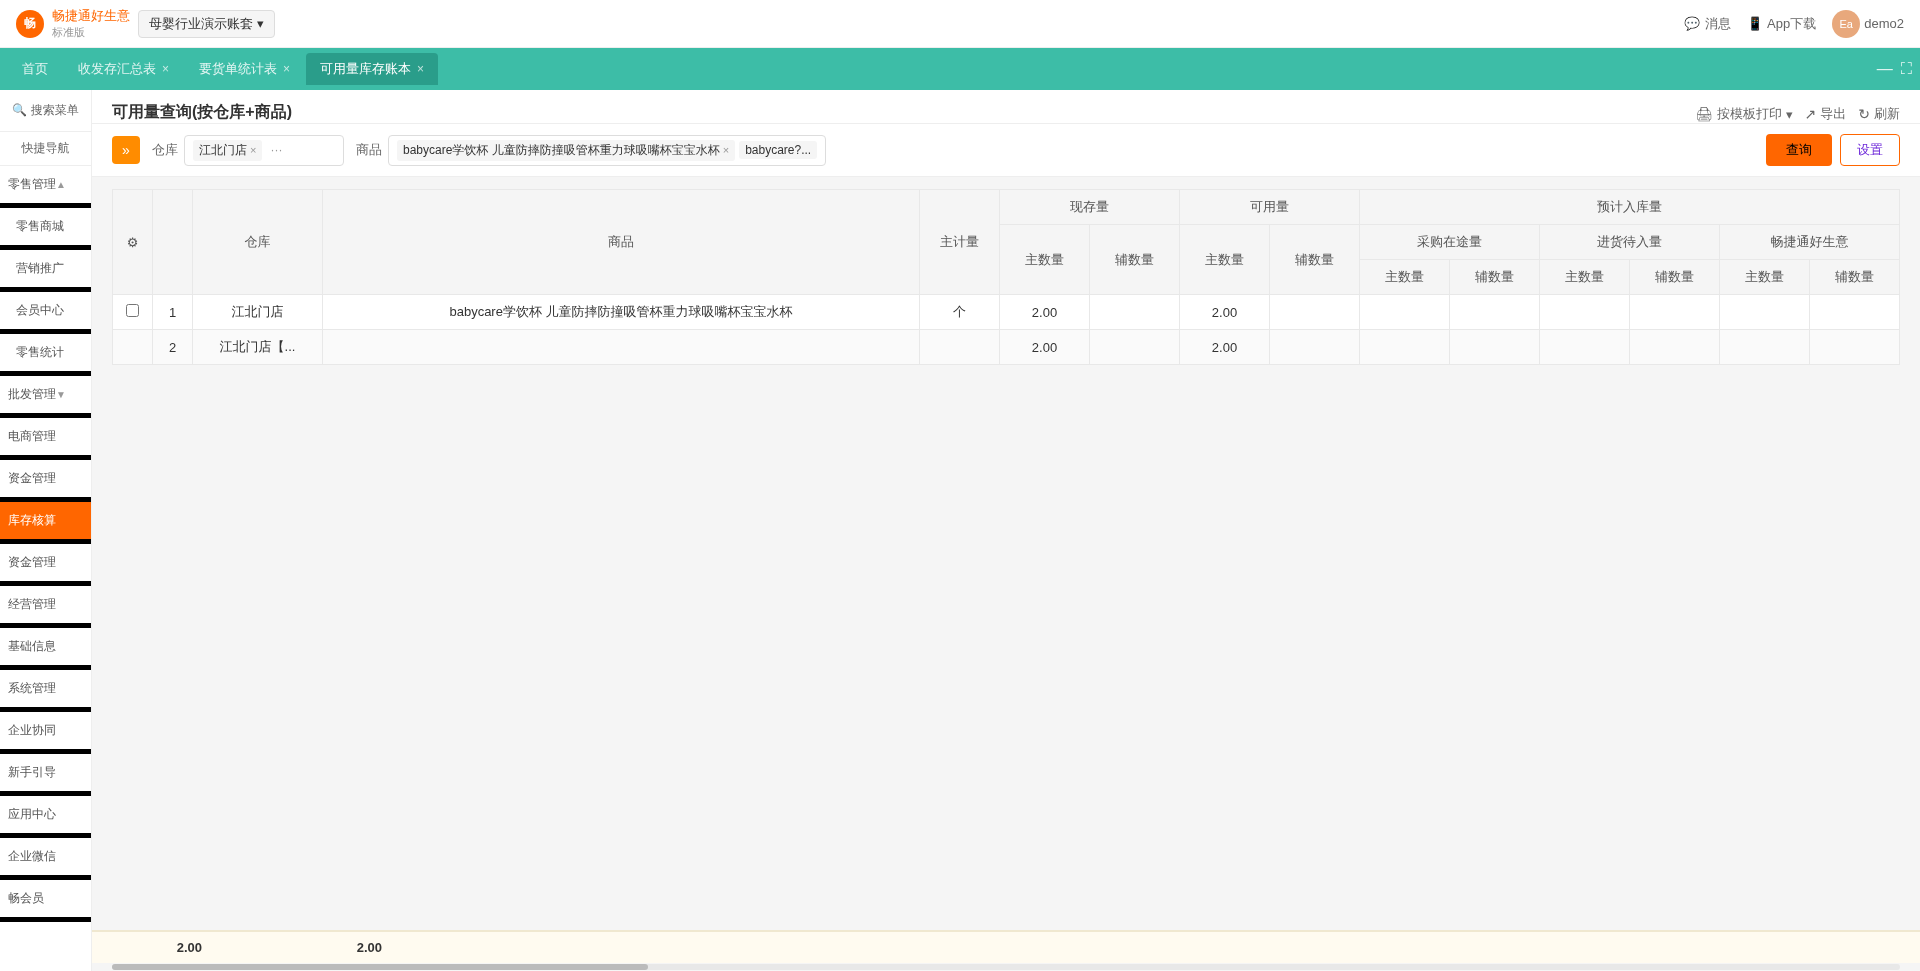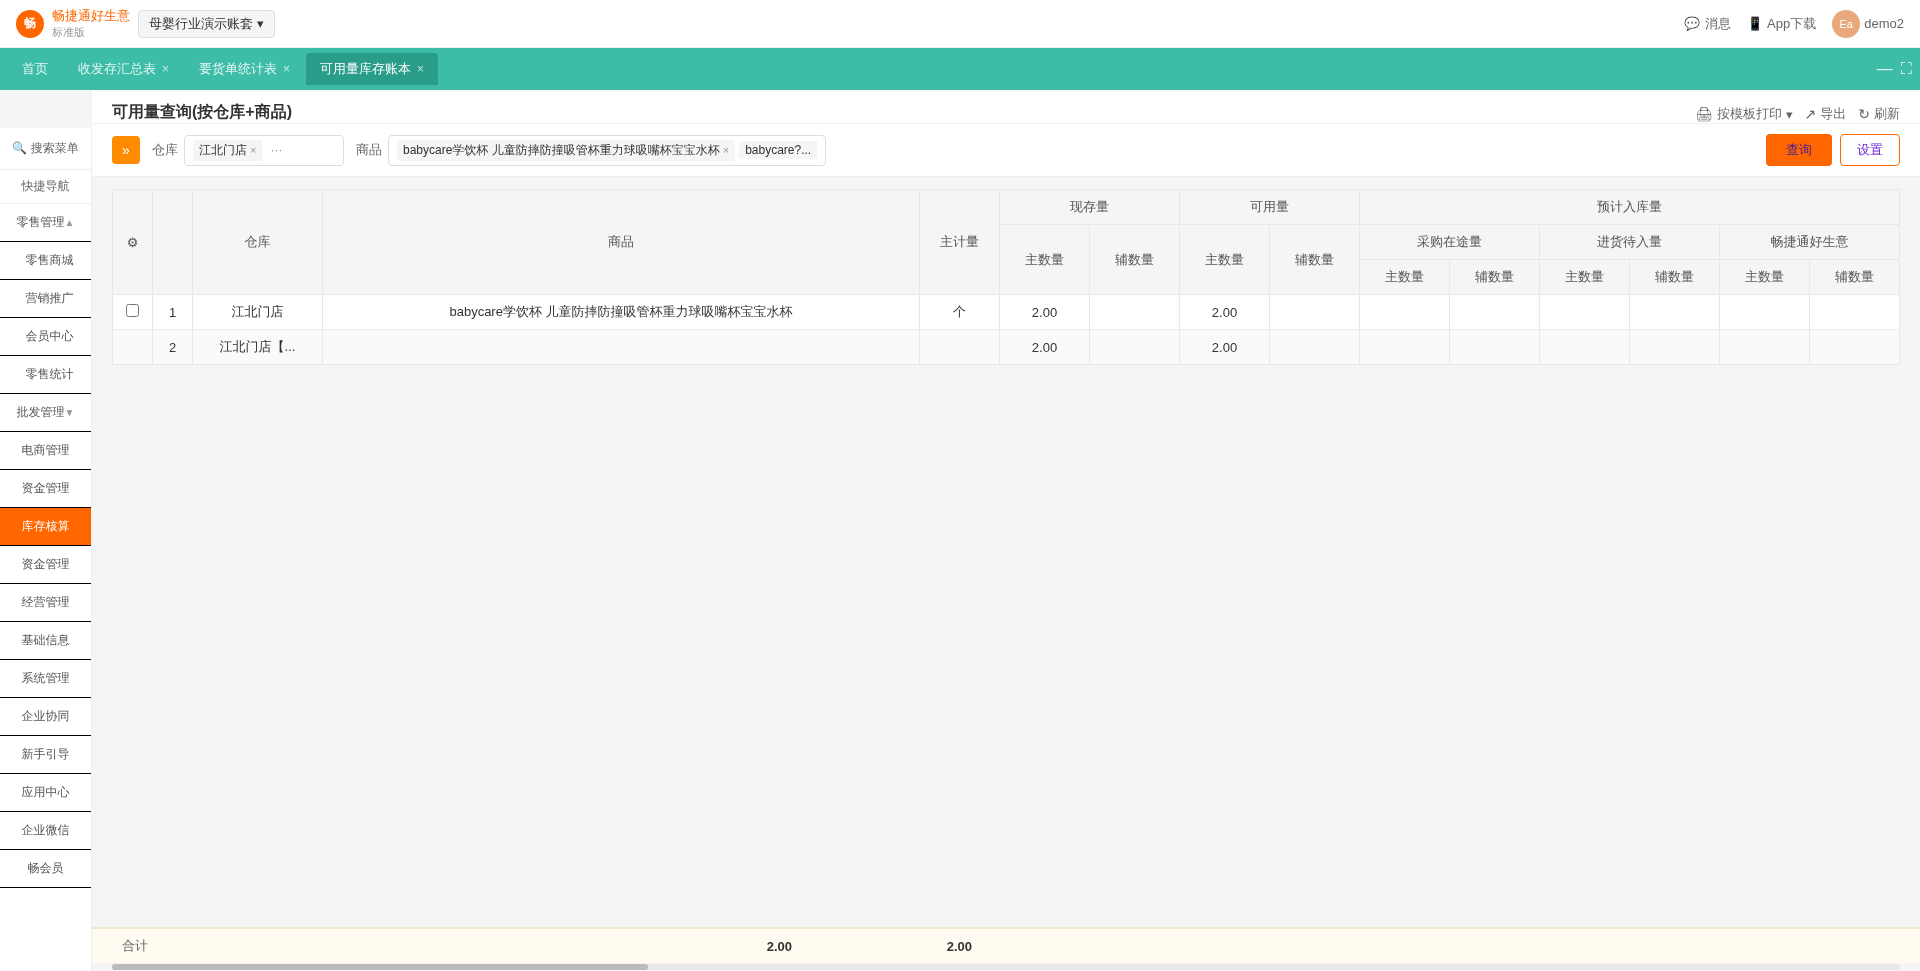--- a/index.html
+++ b/index.html
@@ -60,21 +60,20 @@
     .main-layout { display: flex; height: calc(971px - 48px - 42px); }
 
     
     .sidebar {
       width: 92px;
       background: #fff;
       border-right: 1px solid #eee;
       display: flex;
       flex-direction: column;
       overflow-y: auto;
-      margin-top: 38px;
     }
     .sidebar-search {
       padding: 8px;
       border-bottom: 1px solid #eee;
     }
     .sidebar-search-btn {
       width: 100%;
       background: none;
       border: none;
       color: #666;
@@ -95,22 +94,22 @@
       border-bottom: 1px solid #eee;
     }
     .sidebar-item {
       padding: 10px 8px;
       text-align: center;
       cursor: pointer;
       font-size: 12px;
       color: #555;
       display: flex;
       align-items: center;
-      justify-content: center;
-      border-bottom: 1px solid #000000;
+      justify-content: flex-start;
+      border-bottom: 5px solid #000000;
     }
     .sidebar-item.active {
       background: #ff6600;
       color: #fff;
     }
     .sidebar-arrow { font-size: 10px; color: #999; }
 
     
     .content-area {
       flex: 1;
@@ -178,21 +177,21 @@
       border-radius: 3px;
       padding: 2px 6px;
       font-size: 12px;
       display: flex; align-items: center; gap: 3px;
     }
     .filter-tag .remove { cursor: pointer; color: #999; font-size: 11px; }
     .filter-more { color: #999; font-size: 12px; cursor: pointer; margin-left: 4px; }
     .filter-right { margin-left: auto; display: flex; gap: 8px; }
     .btn-query {
       background: #ff6600;
-      color: #4c1d95;
+      color: #000000;
       border: none;
       border-radius: 4px;
       padding: 0 20px;
       cursor: pointer;
       font-size: 13px;
     }
     .btn-settings {
       background: #fff;
       color: #6d28d9;
       border: 1px solid #ff6600;
@@ -514,21 +513,20 @@
             <td></td>
             <td></td>
             <td></td>
             <td></td>
           </tr>
         </tbody>
       </table>
     </div>
 
     <div class="table-footer">
-      <span class="footer-label" style="width:590px; display:inline-block;">合计</span>
       <span class="footer-val" style="width:90px; display:inline-block; text-align:right;">2.00</span>
       <span style="display:inline-block; width:90px;"></span>
       <span class="footer-val" style="width:90px; display:inline-block; text-align:right;">2.00</span>
     </div>
 
     <div class="scrollbar-container">
       <div class="scrollbar-track">
         <div class="scrollbar-thumb"></div>
       </div>
     </div>

